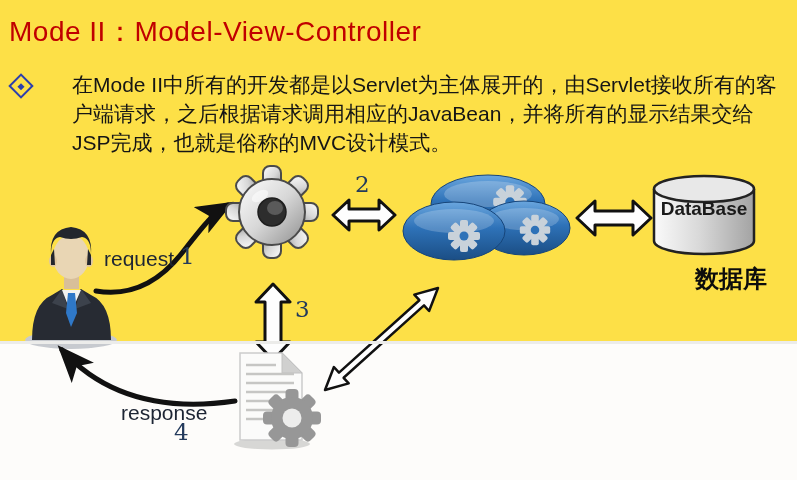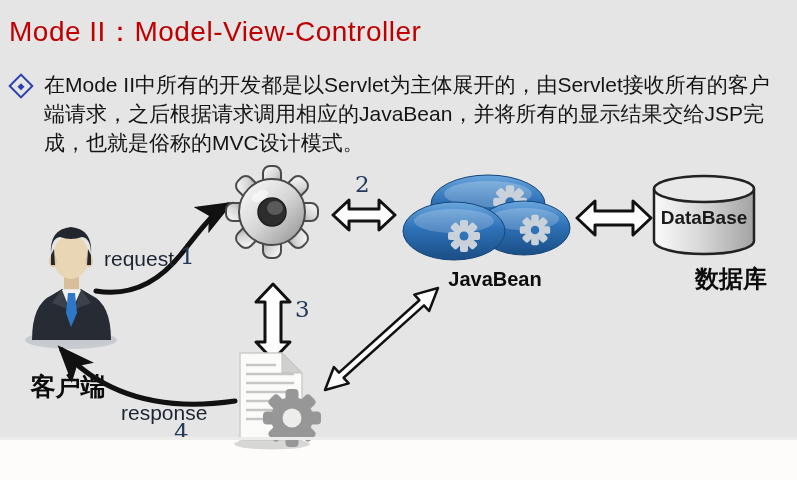--- a/index.html
+++ b/index.html
@@ -1,24 +1,24 @@
 <!DOCTYPE html>
 <html><head>
 <meta charset="utf-8">
 <style>
   html,body{margin:0;padding:0;}
   body{width:797px;height:480px;background:#fdfcfa;overflow:hidden;
        font-family:"Liberation Sans",sans-serif;}
-  #slide{position:relative;width:797px;height:440px;background:#e5e5e5;}
+  #slide{position:relative;width:797px;height:344px;background:#fde047;}
   #slide:after{content:"";position:absolute;left:0;right:0;bottom:0;height:3px;background:#ececea;}
 
   .title{position:absolute;left:9px;top:13px;font-size:28px;letter-spacing:0.5px;
          color:#c00000;white-space:nowrap;}
 
-  .bullet-row{position:absolute;left:10px;top:70px;width:780px;display:flex;}
+  .bullet-row{position:absolute;left:10px;top:70px;width:780px;display:flex;gap:28px;}
   .diamond{position:relative;width:14px;height:14px;margin:7px 14px 0 2px;flex:0 0 auto;
            border:2.5px solid #2c3fae;transform:rotate(45deg);}
   .diamond i{position:absolute;left:50%;top:50%;width:5px;height:5px;margin:-2.5px 0 0 -2.5px;
              background:#2c3fae;display:block;}
   .bullet-text{font-size:21px;line-height:29px;color:#151515;width:748px;}
 
   .abs{position:absolute;}
   .nodelabel{position:absolute;font-weight:bold;color:#0c0c0c;text-align:center;white-space:nowrap;}
   .flowlabel{position:absolute;font-size:21px;color:#1d2534;white-space:nowrap;margin-top:48px;}
   .stepnum{position:absolute;font-family:"DejaVu Serif","Liberation Serif",serif;
@@ -47,21 +47,20 @@
     <polygon points="40,85 59,85 49,108" fill="#f2f2f0"></polygon>
     <polygon points="46,88 53,88 55,108 49,122 44,108" fill="#2f78c8"></polygon>
     <rect x="42" y="70" width="15" height="14" fill="#d8bf99"></rect>
     <ellipse cx="49" cy="52" rx="18" ry="22" fill="#e9d6b4"></ellipse>
     <ellipse cx="31" cy="56" rx="4" ry="6" fill="#e0c7a0"></ellipse>
     <ellipse cx="67" cy="56" rx="4" ry="6" fill="#e0c7a0"></ellipse>
     <path d="M29,50 Q27,24 49,22 Q71,24 69,50 Q69,33 60,32 Q49,36 38,32 Q29,33 29,50 Z" fill="#22262d"></path>
     <path d="M29,50 L29,60 L33,60 L32,44 Z" fill="#22262d"></path>
     <path d="M69,50 L69,60 L65,60 L66,44 Z" fill="#22262d"></path>
   </svg>
-  <div class="nodelabel" style="left:18px;top:370px;width:100px;font-size:25px">客户端</div>
 
   <svg class="abs" style="left:90px;top:195px" width="158" height="108" viewBox="0 0 158 108">
     <defs>
       <marker id="ah1" markerWidth="8" markerHeight="7" refX="6.2" refY="3" orient="auto">
         <path d="M0,0 L7.5,3 L0,6 L1.8,3 Z" fill="#111"></path>
       </marker>
     </defs>
     <path d="M6,96 C42,102 70,86 92,58 S122,19 138,10" fill="none" stroke="#111" stroke-width="5" stroke-linecap="round" marker-end="url(#ah1)"></path>
   </svg>
   <div class="flowlabel" style="left:104px;top:199px">request</div>
@@ -123,38 +122,37 @@
     <ellipse cx="88" cy="34" rx="57" ry="29" fill="url(#bean)" stroke="#16457a" stroke-width="1"></ellipse>
     <ellipse cx="88" cy="24" rx="44" ry="13" fill="#ffffff" opacity="0.22"></ellipse>
     <use href="#mg" transform="translate(110,32) scale(1.05)"></use>
     <ellipse cx="124" cy="58" rx="46" ry="27" fill="url(#bean)" stroke="#16457a" stroke-width="1"></ellipse>
     <ellipse cx="124" cy="49" rx="35" ry="11" fill="#ffffff" opacity="0.2"></ellipse>
     <use href="#mg" transform="translate(135,60) scale(0.95)"></use>
     <ellipse cx="54" cy="61" rx="51" ry="29" fill="url(#bean)" stroke="#16457a" stroke-width="1"></ellipse>
     <ellipse cx="54" cy="51" rx="40" ry="12" fill="#ffffff" opacity="0.2"></ellipse>
     <use href="#mg" transform="translate(64,66) scale(1.0)"></use>
   </svg>
-  <div class="nodelabel" style="left:435px;top:268px;width:120px;font-size:20px">JavaBean</div>
 
   <svg class="abs" style="left:575px;top:196px" width="78" height="44" viewBox="0 0 78 44">
     <polygon points="2,22 20,5 20,15 58,15 58,5 76,22 58,39 58,29 20,29 20,39" fill="#fefefe" stroke="#111" stroke-width="3" stroke-linejoin="round"></polygon>
   </svg>
 
   <svg class="abs" style="left:648px;top:173px" width="112" height="88" viewBox="0 0 112 88">
     <defs>
       <linearGradient id="cyl" x1="0" y1="0" x2="1" y2="0">
         <stop offset="0" stop-color="#fafafa"></stop>
           <stop offset="0.45" stop-color="#d9d9d9"></stop>
         <stop offset="1" stop-color="#a3a3a3"></stop>
       </linearGradient>
     </defs>
     <path d="M6,16 L6,68 A50,13 0 0 0 106,68 L106,16" fill="url(#cyl)" stroke="#222" stroke-width="2.5"></path>
     <ellipse cx="56" cy="16" rx="50" ry="13" fill="#e8e8e8" stroke="#222" stroke-width="2.5"></ellipse>
   </svg>
-  <div class="nodelabel" style="left:658px;top:207px;width:92px;font-size:19px;font-weight:600;color:#1a1a1a">DataBase</div>
+  <div class="nodelabel" style="left:658px;top:198px;width:92px;font-size:19px;font-weight:600;color:#1a1a1a">DataBase</div>
   <div class="nodelabel" style="left:680px;top:263px;width:102px;font-size:24px">数据库</div>
 
   <svg class="abs" style="left:254px;top:282px" width="40" height="80" viewBox="0 0 40 80">
     <polygon points="19,2 36,20 27,20 27,60 36,60 19,78 2,60 11,60 11,20 2,20" fill="#fefefe" stroke="#111" stroke-width="3" stroke-linejoin="round"></polygon>
   </svg>
   <div class="stepnum" style="left:295px;top:296px">3</div>
 
   <svg class="abs" style="left:310px;top:275px" width="145" height="125" viewBox="0 0 145 125">
     <polygon points="15,115 38.7,108.4 33.6,102.8 114,30.4 119.1,36 128,13 104.3,19.6 109.4,25.2 29,97.6 23.9,92" fill="#fefefe" stroke="#111" stroke-width="2.5" stroke-linejoin="round"></polygon>
   </svg>

